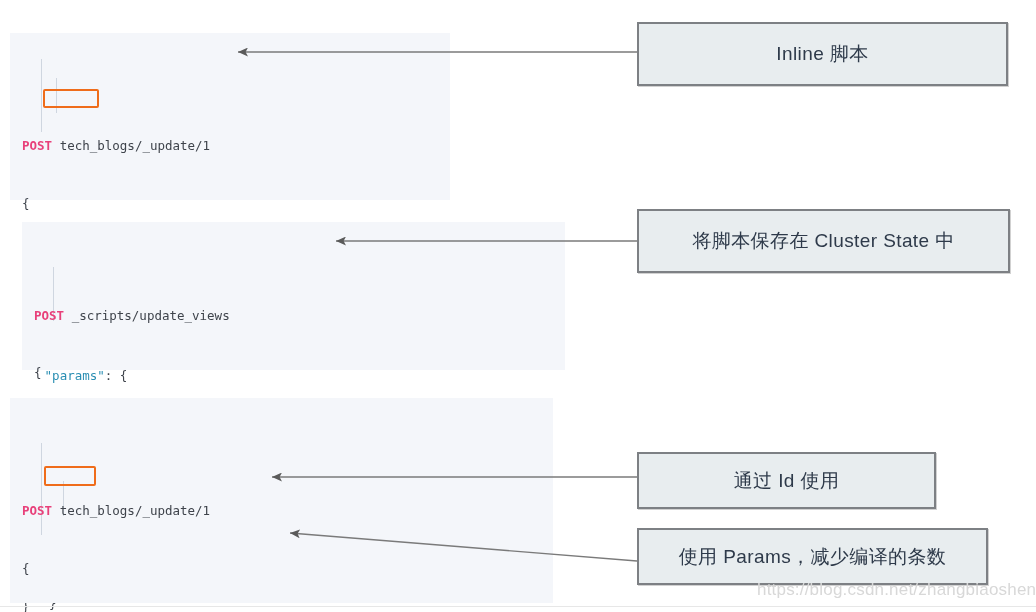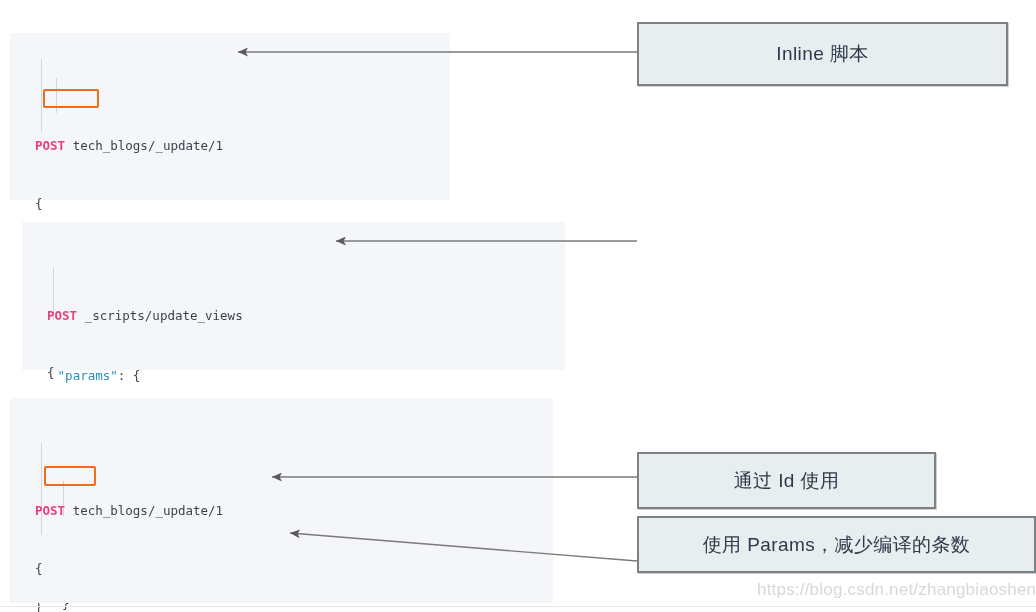--- a/index.html
+++ b/index.html
@@ -27,21 +27,21 @@
     position: absolute;
     background: #f4f6fa;
     font-family: "DejaVu Sans Mono", "Liberation Mono", monospace;
     font-size: 12.5px;
     line-height: 19.2px;
     white-space: pre;
     color: #40464f;
     box-sizing: border-box;
     padding: 7px 0 7px 12px;
   }
-  .code-line { height: 19.2px; white-space: pre; position: relative; margin-left: 13px; }
+  .code-line { height: 19.2px; white-space: pre; position: relative; }
 
   
   .t-verb   { color: #e8407a; font-weight: bold; }
   .t-path   { color: #3e434b; }
   .t-brace  { color: #3e434b; }
   .t-key    { color: #2b8fb3; }
   .t-str    { color: #2f9e5f; }
   .t-num    { color: #2b8fb3; }
   .t-punct  { color: #3e434b; }
 
@@ -153,26 +153,29 @@
     
     
   </div>
 
   <div class="hl-box" style="left:44px; top:466px; width:52px; height:20px;"></div>
 
   <div class="callout" style="left:637px; top:22px; width:371px; height:64px;">
     <span>Inline 脚本</span>
   </div>
 
+  <div class="callout" style="left:637px; top:209px; width:373px; height:64px;">
+    <span>将脚本保存在 Cluster State 中</span>
+  </div>
 
   <div class="callout" style="left:637px; top:452px; width:299px; height:57px;">
     <span>通过 Id 使用</span>
   </div>
 
-  <div class="callout" style="left:637px; top:516px; width:399px; height:57px;">
+  <div class="callout" style="left:637px; top:528px; width:351px; height:57px;">
     <span>使用 Params，减少编译的条数</span>
   </div>
 
   <svg id="arrows" viewBox="0 0 1036 612">
     <defs>
       <marker id="ah" markerWidth="11" markerHeight="9" refX="10" refY="4.5" orient="auto" markerUnits="userSpaceOnUse">
         <path d="M10,4.5 L0,0 L2.4,4.5 L0,9 Z" fill="#5a5a5a"></path>
       </marker>
     </defs>
     <g stroke="#7a7a7a" stroke-width="1.4" fill="none">

